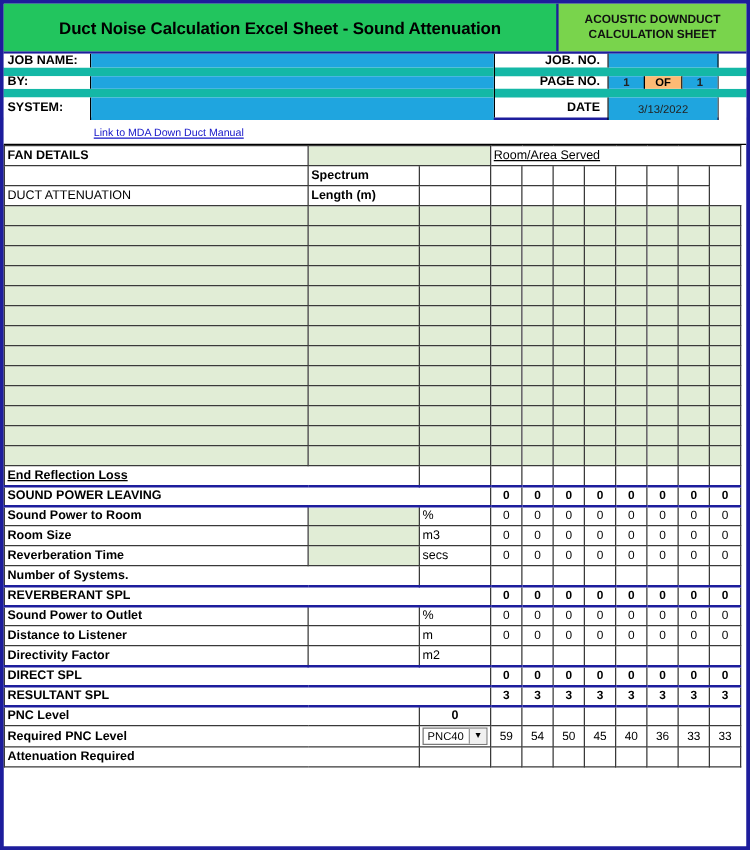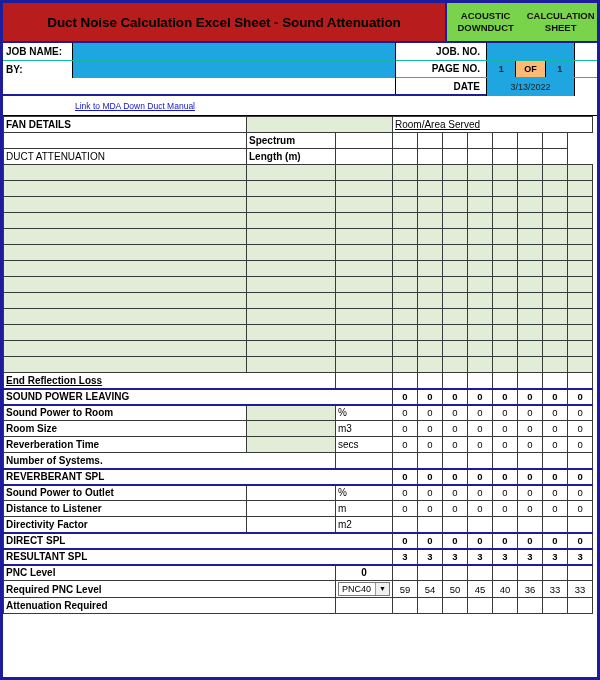--- a/index.html
+++ b/index.html
@@ -21,55 +21,55 @@
 
   
   .titleband{
     display:flex;
     height:40px;
     box-sizing:border-box;
     border-bottom:2px solid #1d1d9c;
   }
   .title-main{
     flex:0 0 444px;
-    background:#b91c1c;
+    background:#22c55e;
     border-right:2px solid #1d1d9c;
     box-sizing:border-box;
     display:flex;align-items:center;justify-content:center;
     font-weight:bold;
     font-size:13.5px;
     letter-spacing:-0.1px;
     color:#000;
     text-align:center;
     padding:0 2px;
   }
   .title-sub{
     flex:1 1 auto;
     background:#79D44C;
     box-sizing:border-box;
-    display:flex;align-items:center;justify-content:center;
+    display:flex;flex-direction:column;align-items:center;justify-content:center;
     font-weight:bold;
     font-size:9.5px;
     line-height:12px;
     text-align:center;
     color:#111;
   }
 
   
   .jobblock{
     display:flex;
     height:53px;
     box-sizing:border-box;
     border-bottom:2px solid #1d1d9c;
   }
   .jobleft{flex:0 0 393px;box-sizing:border-box;border-right:1px solid #000;}
   .jobright{flex:1 1 auto;box-sizing:border-box;}
   .jobrow{
     display:flex;height:17.6px;box-sizing:border-box;
-    border-bottom:1px solid #14b8a6;
+    border-bottom:7px solid #14b8a6;
   }
   .jobrow:last-child{border-bottom:none;}
   .joblabel{
     flex:0 0 70px;box-sizing:border-box;
     font-weight:bold;font-size:10px;
     display:flex;align-items:center;
     padding-left:3px;
     border-right:1px solid #000;
     background:#fff;
   }
@@ -177,20 +177,24 @@
   </div>
 
   <div class="jobblock">
     <div class="jobleft">
       <div class="jobrow">
         <div class="joblabel">JOB NAME:</div>
         <div class="jobinput"></div>
       </div>
       <div class="jobrow">
         <div class="joblabel">BY:</div>
+        <div class="jobinput"></div>
+      </div>
+      <div class="jobrow">
+        <div class="joblabel">SYSTEM:</div>
         <div class="jobinput"></div>
       </div>
     </div>
     <div class="jobright">
       <div class="jobrow">
         <div class="rlabel">JOB. NO.</div>
         <div class="rval blue"></div>
         <div class="rtail"></div>
       </div>
       <div class="jobrow">

